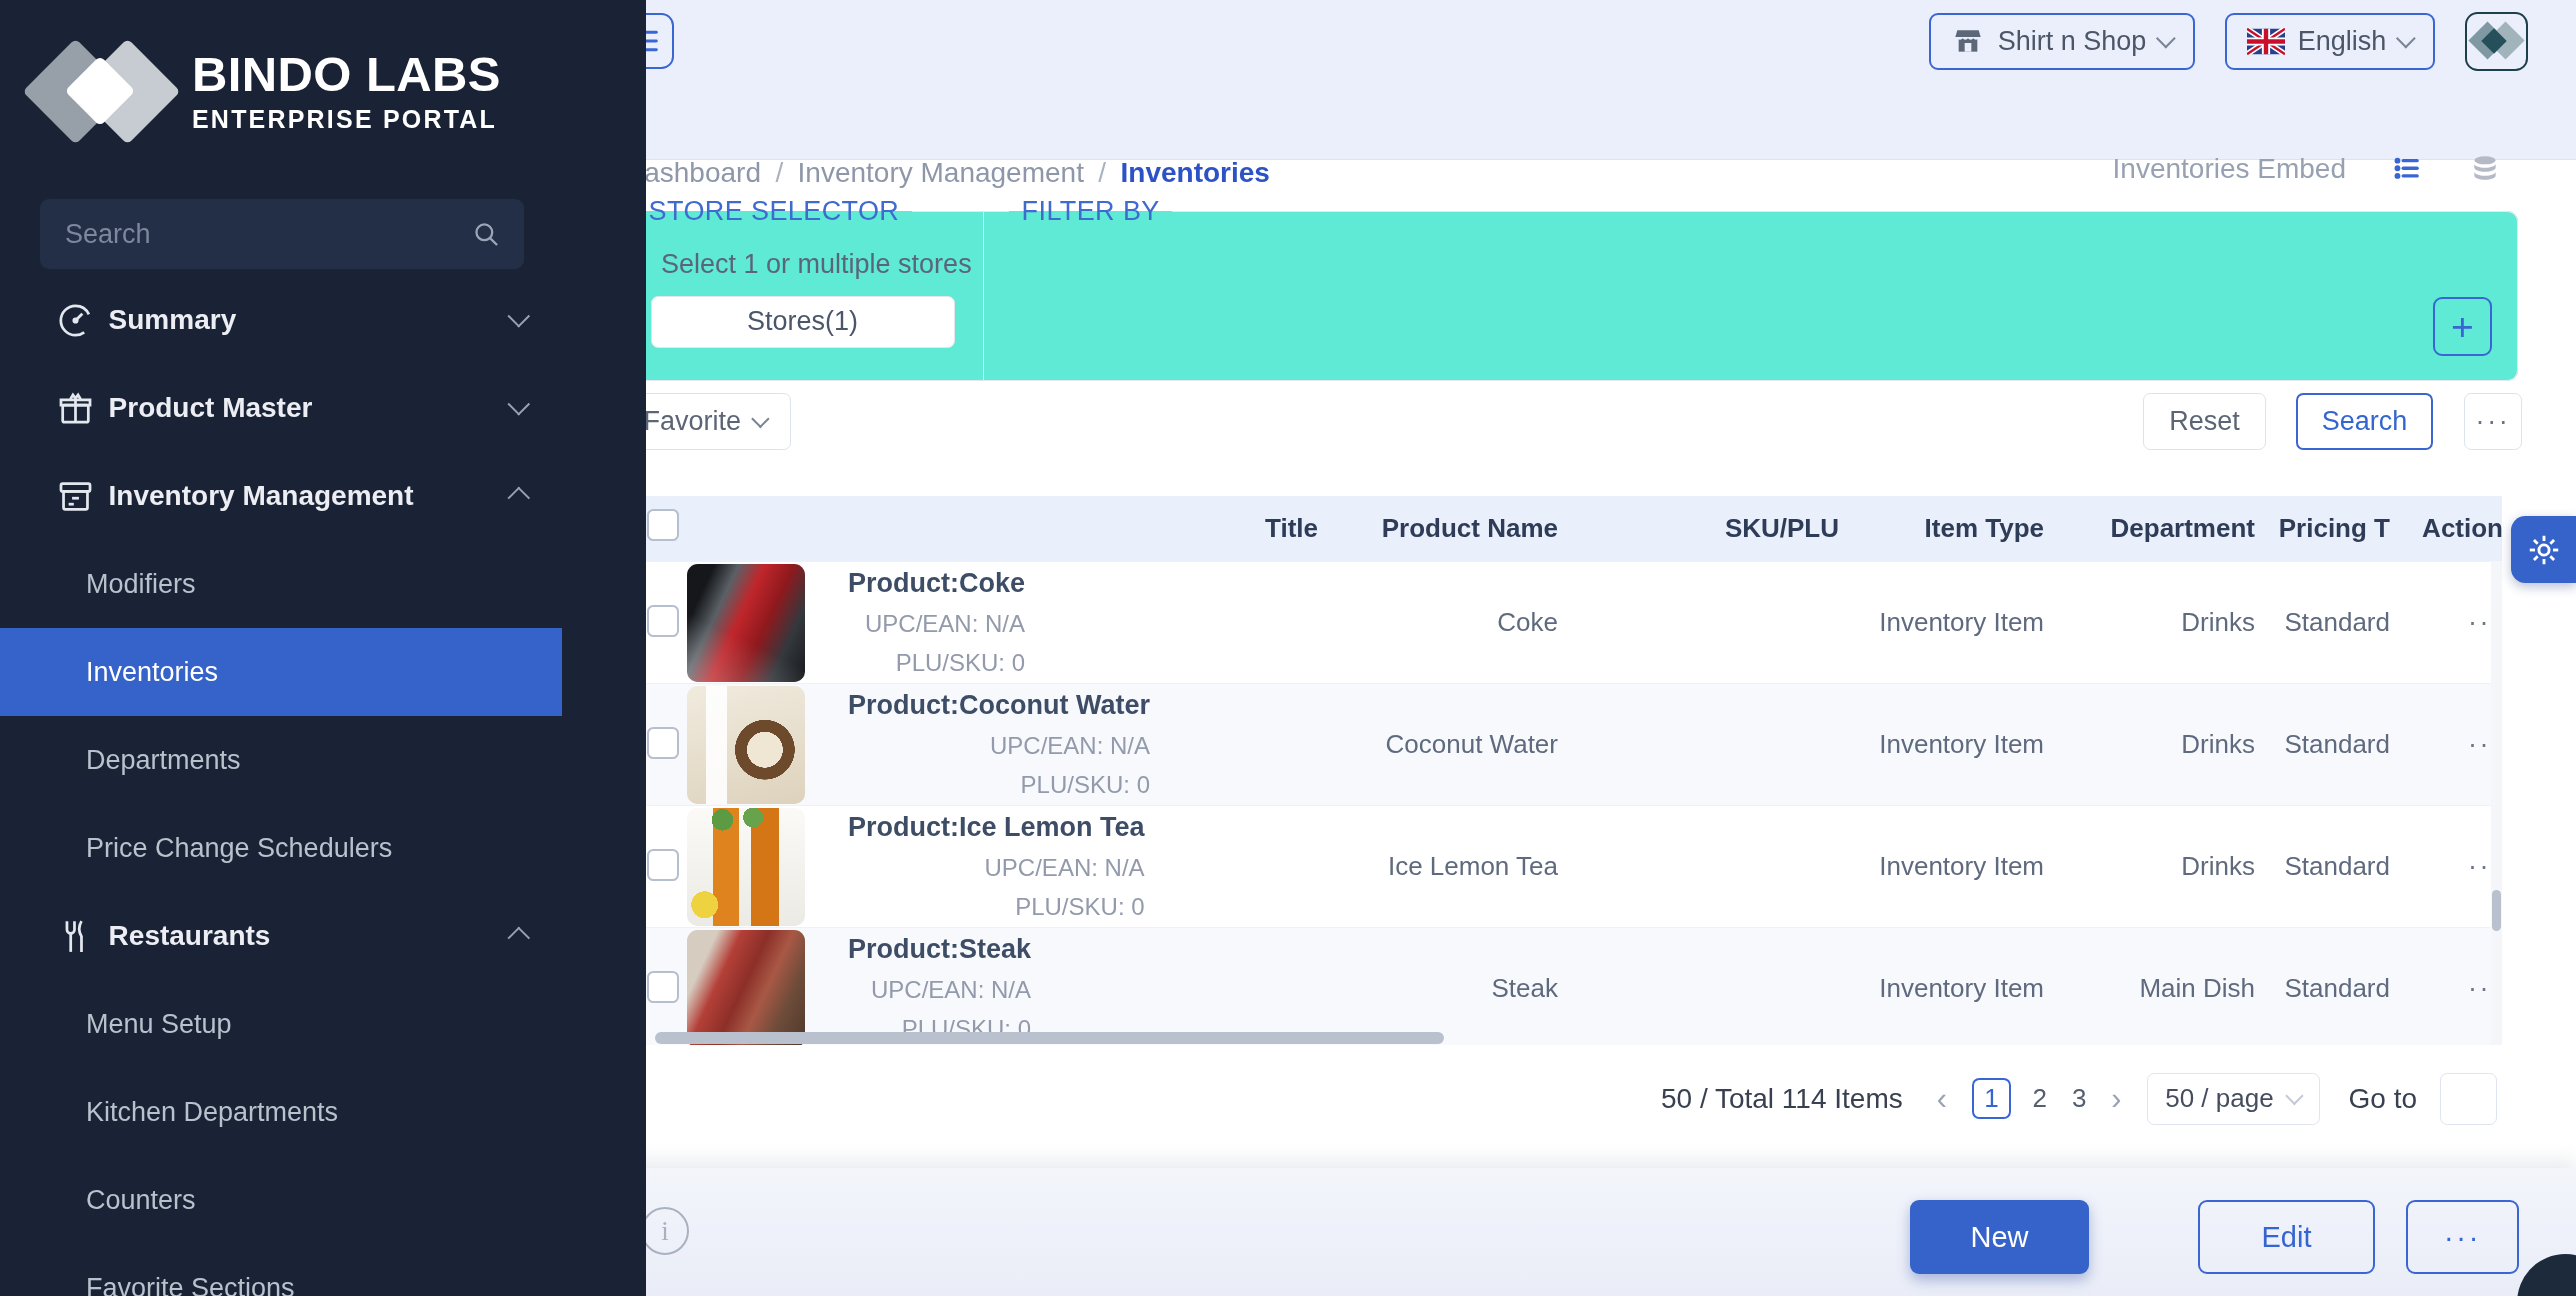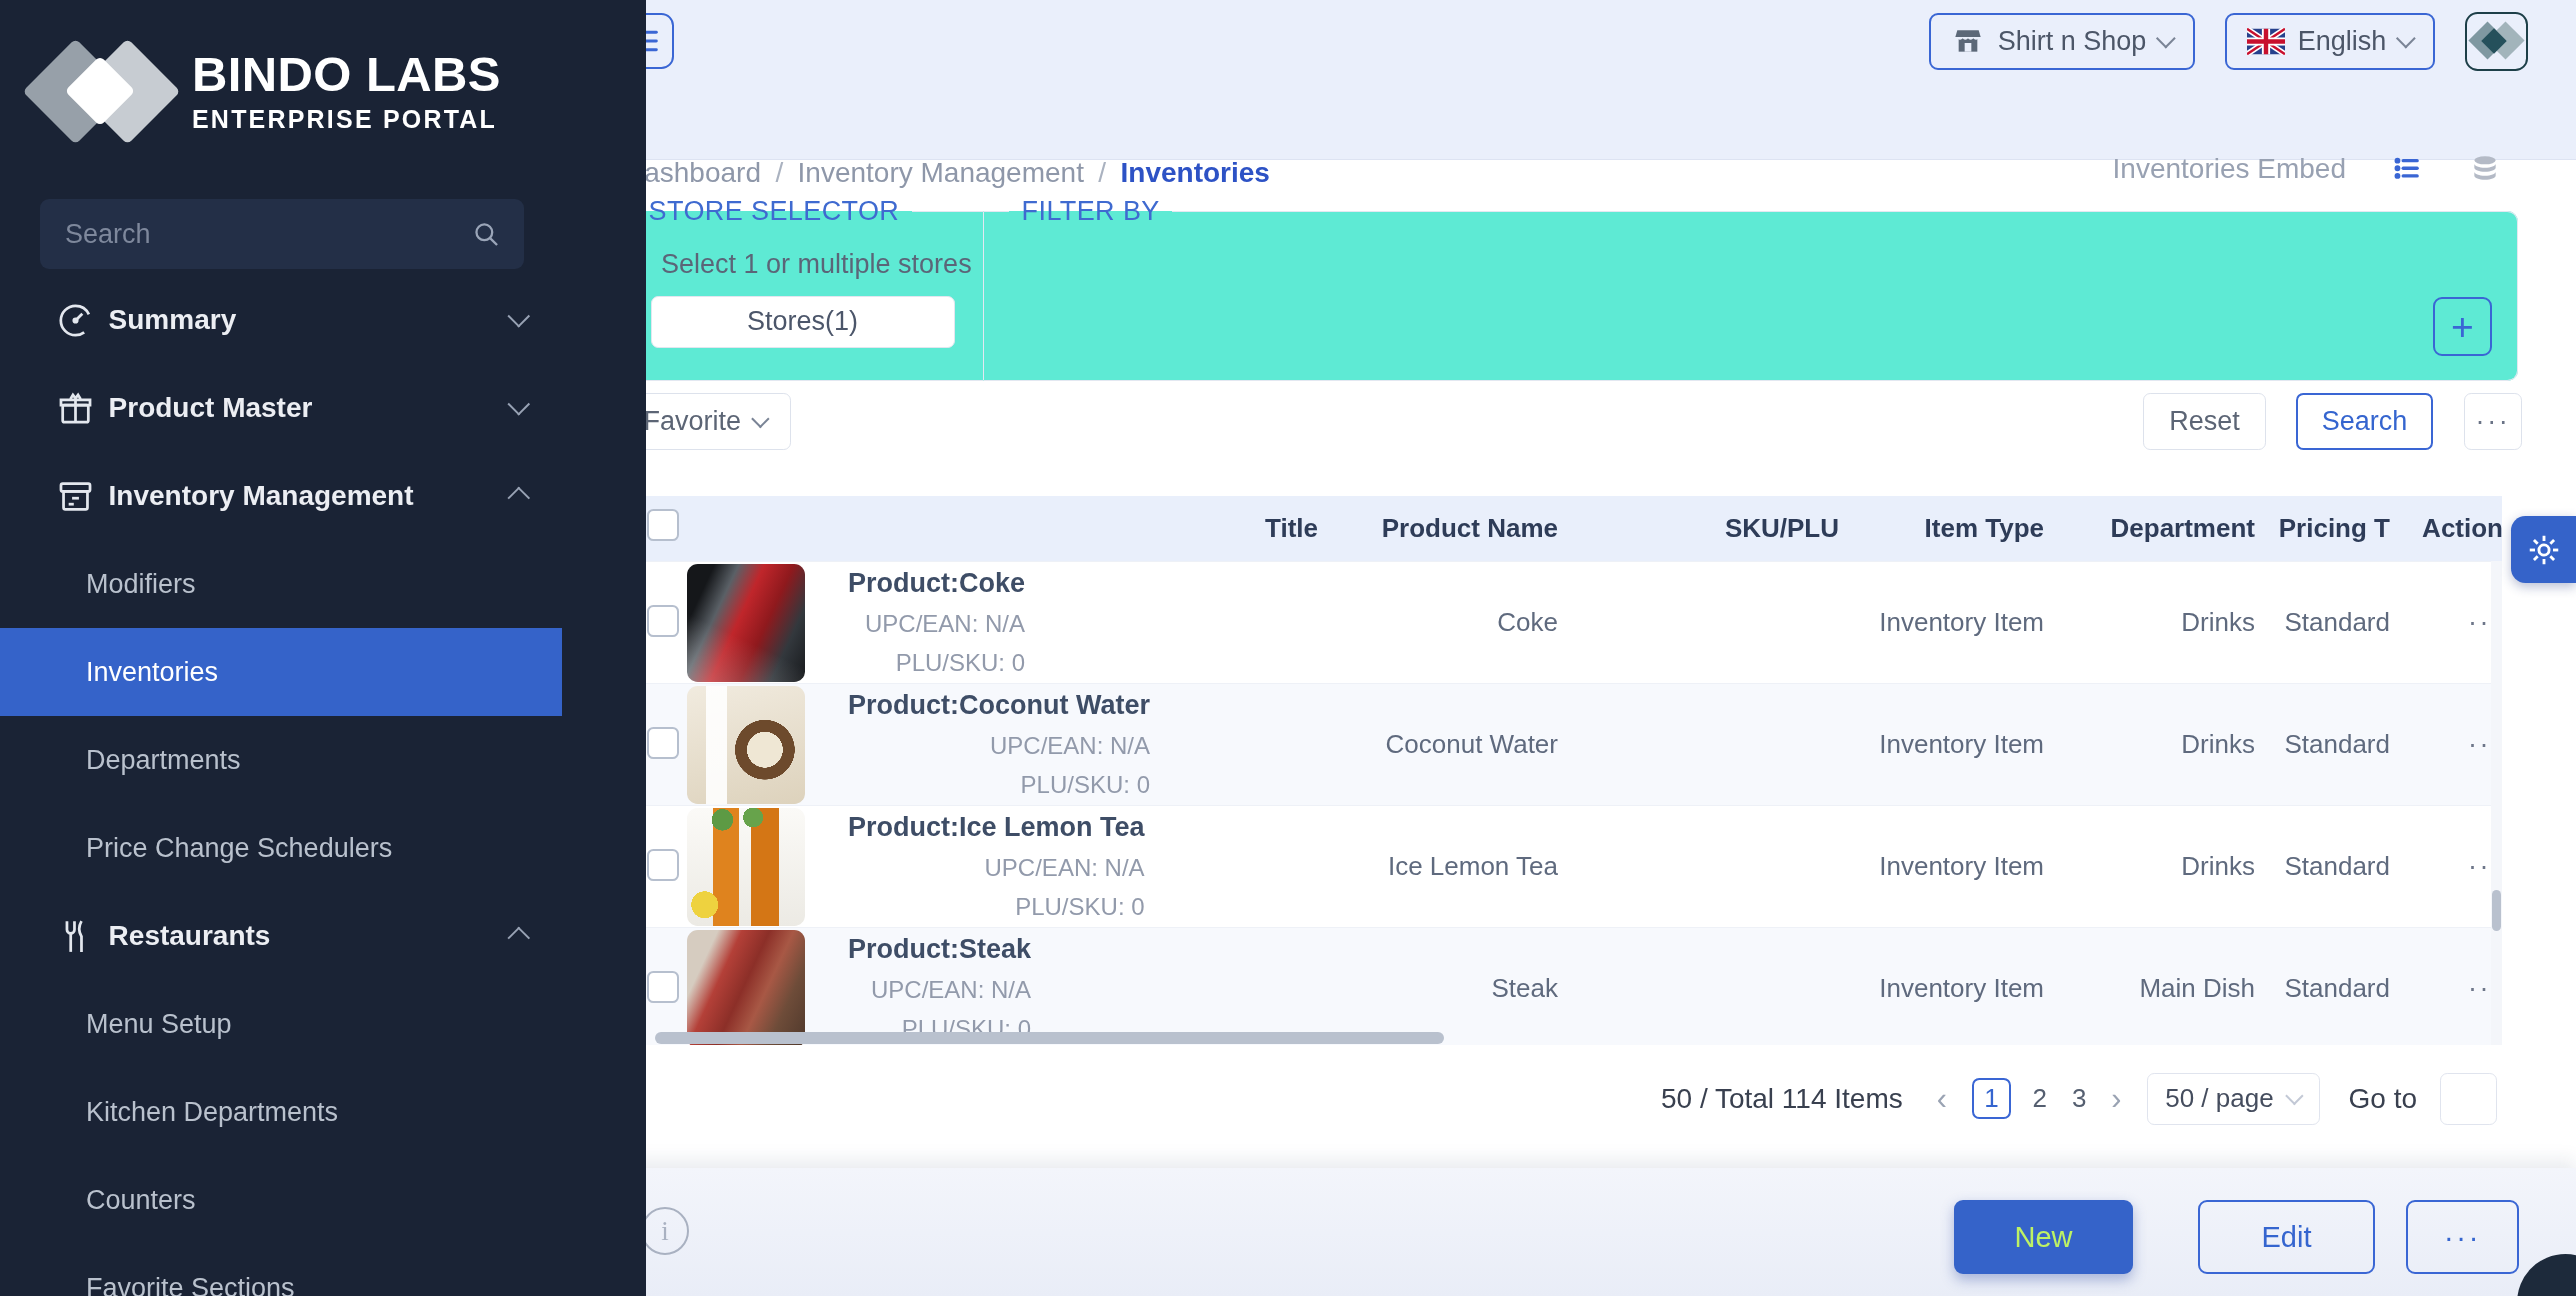--- a/index.html
+++ b/index.html
@@ -117,21 +117,21 @@
   .psize{width:173px;height:52px;border:1.8px solid #e0e4ee;border-radius:7.2px;display:flex;align-items:center;justify-content:center;gap:14.4px;font-size:26px;color:#454d5e;margin-right:29px;box-sizing:border-box;cursor:pointer;background:#fff;}
   .psize .pschev{width:10.8px;height:10.8px;border-right:2.7px solid #c3c9d6;border-bottom:2.7px solid #c3c9d6;transform:rotate(45deg) translate(-1.8px,-1.8px);}
   .goto-lbl{margin-right:23px;}
   .goto-input{width:57px;height:52px;border:1.8px solid #e0e4ee;border-radius:7.2px;background:#fff;box-sizing:border-box;font-size:26px;text-align:center;font-family:inherit;outline:none;color:#454d5e;}
 
   
   .footer{position:absolute;left:0;bottom:0;width:100%;height:129px;background:linear-gradient(180deg,#f3f5fb,#e9edf7);box-shadow:0 -7.2px 18px rgba(30,50,90,.10);z-index:4;}
   .info-icon{position:absolute;left:79px;top:39px;width:48px;height:48px;border:2.7px solid #a9b1c1;border-radius:50%;box-sizing:border-box;color:#a9b1c1;display:flex;align-items:center;justify-content:center;font-size:27px;cursor:pointer;}
   .info-icon::after{content:'i';font-family:"Liberation Serif",serif;}
   .fbtn{position:absolute;top:32px;height:74px;border-radius:9px;font-size:29px;display:flex;align-items:center;justify-content:center;box-sizing:border-box;cursor:pointer;font-family:inherit;}
-  .f-new{left:1392px;width:179px;background:#3563c9;color:#bef264;border:none;box-shadow:0 5.4px 12.6px rgba(40,70,160,.35);}
+  .f-new{left:1348px;width:179px;background:#3563c9;color:#ffffff;border:none;box-shadow:0 5.4px 12.6px rgba(40,70,160,.35);}
   .f-edit{left:1636px;width:177px;background:transparent;border:2.7px solid #3a66d4;color:#3565cf;}
   .f-more{left:1844px;width:113px;background:transparent;border:2.7px solid #3a66d4;color:#3565cf;letter-spacing:2.7px;}
   .corner-dark{position:absolute;right:-38px;bottom:-54px;width:97px;height:97px;border-radius:50%;background:#1d2a3b;z-index:10;}
   svg{display:block;}
 </style>
 </head>
 <body>
 
 <div class="app">
 

